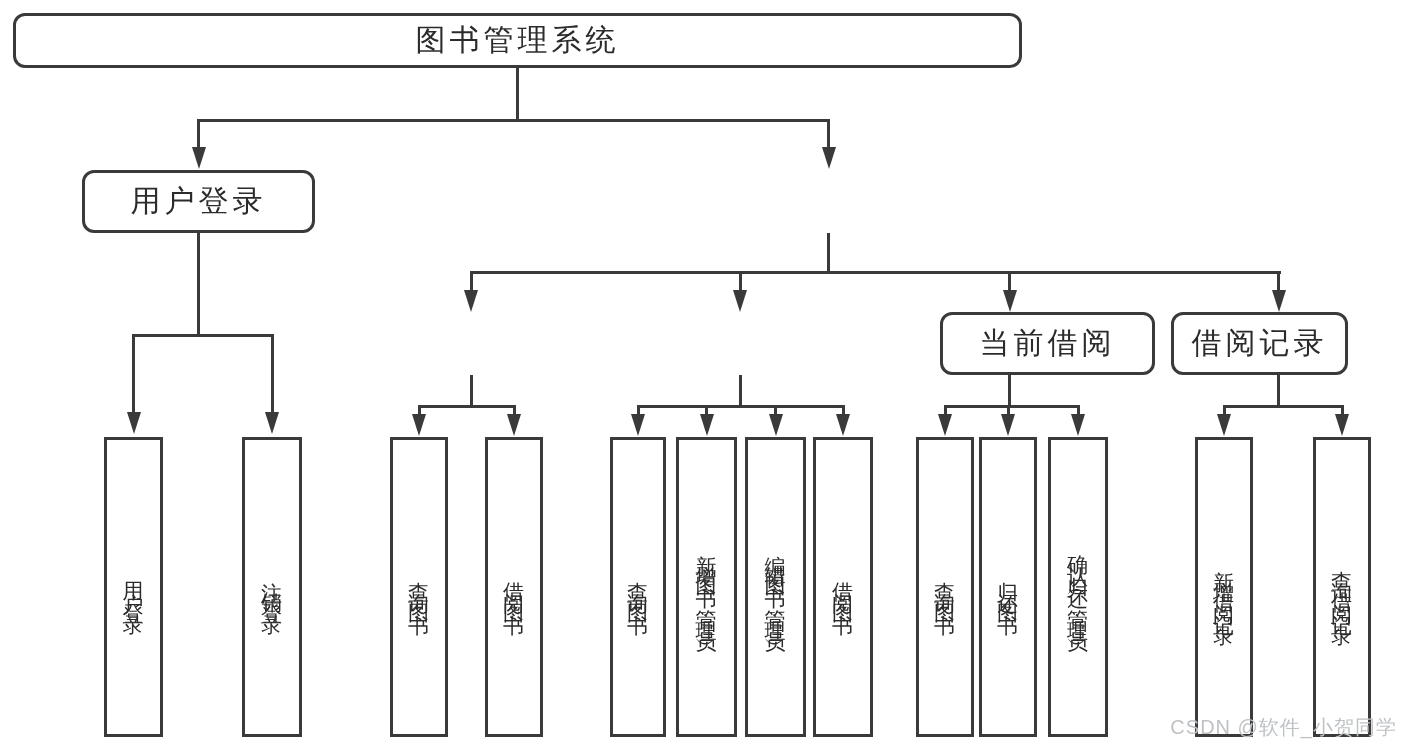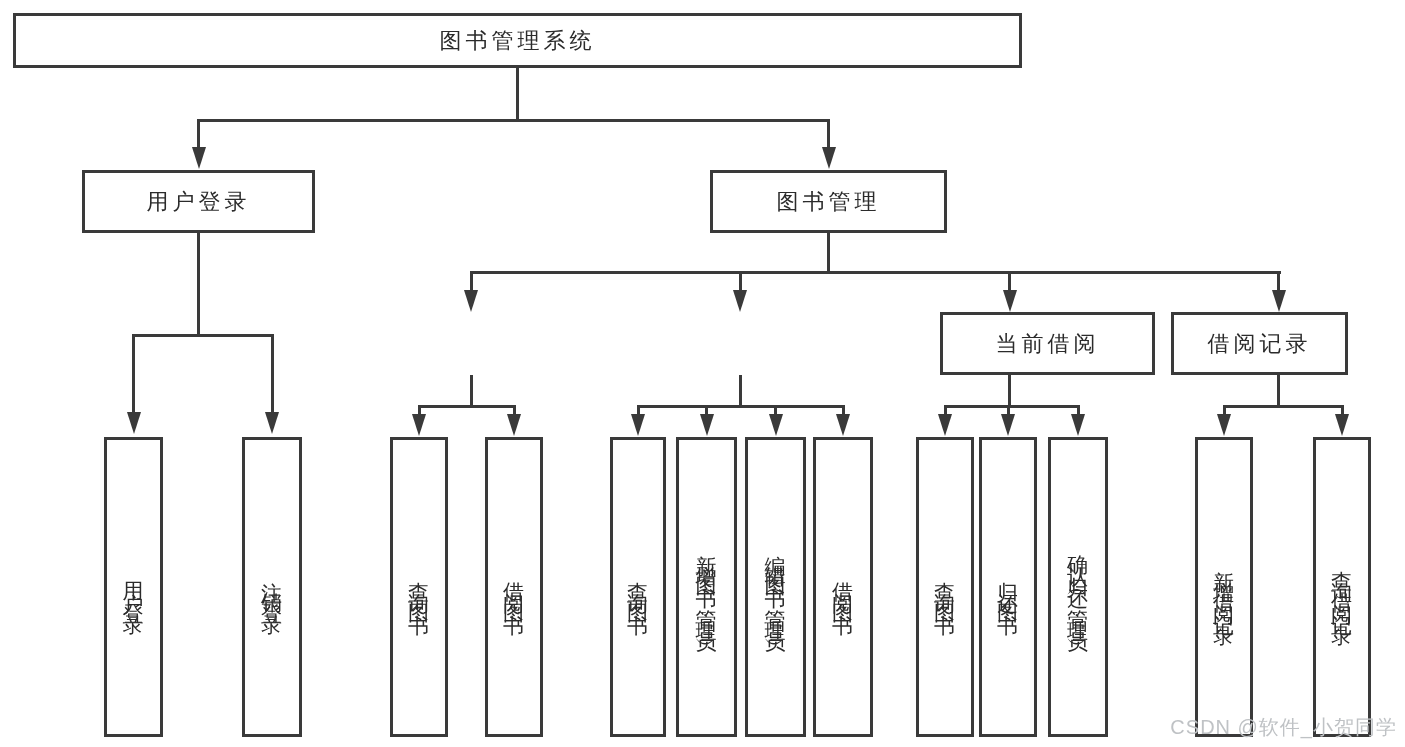--- a/index.html
+++ b/index.html
@@ -7,21 +7,21 @@
     width:1405px;height:747px;position:relative;overflow:hidden;
     background:#ffffff;
     font-family:"Liberation Sans","DejaVu Sans",sans-serif;
   }
   .stage{position:absolute;left:0;top:0;width:1405px;height:747px;}
   .box{
     position:absolute;box-sizing:border-box;
     border:3px solid #3a3a3a;background:#ffffff;color:#2b2b2b;
     display:flex;align-items:center;justify-content:center;
   }
-  .hbox{font-size:22px;letter-spacing:4px;white-space:nowrap;}
+  .hbox{font-size:30px;letter-spacing:4px;white-space:nowrap;border-radius:12px;}
   .vbox{
     writing-mode:vertical-rl;text-orientation:mixed;
     font-size:21px;letter-spacing:11px;line-height:1;
   }
   .line{position:absolute;background:#3a3a3a;}
   .vl{width:3px;}
   .hl{height:3px;}
   .arrow{
     position:absolute;width:0;height:0;
     border-left:7px solid transparent;border-right:7px solid transparent;
@@ -34,21 +34,20 @@
 </style>
 </head>
 <body>
 
 <div class="stage">
 
   <div class="box hbox" style="left:13px;top:13px;width:1009px;height:55px">图书管理系统</div>
 
   <div class="box hbox" style="left:82px;top:170px;width:233px;height:63px">用户登录</div>
 
-  <div class="box hbox" style="left:710px;top:170px;width:237px;height:63px">图书管理</div>
 
 
 
   <div class="box hbox" style="left:940px;top:312px;width:215px;height:63px">当前借阅</div>
 
   <div class="box hbox" style="left:1171px;top:312px;width:177px;height:63px">借阅记录</div>
 
   <div class="box vbox" style="left:104px;top:437px;width:59px;height:300px">用户登录</div>
   <div class="box vbox" style="left:242px;top:437px;width:60px;height:300px">注销登录</div>
 

